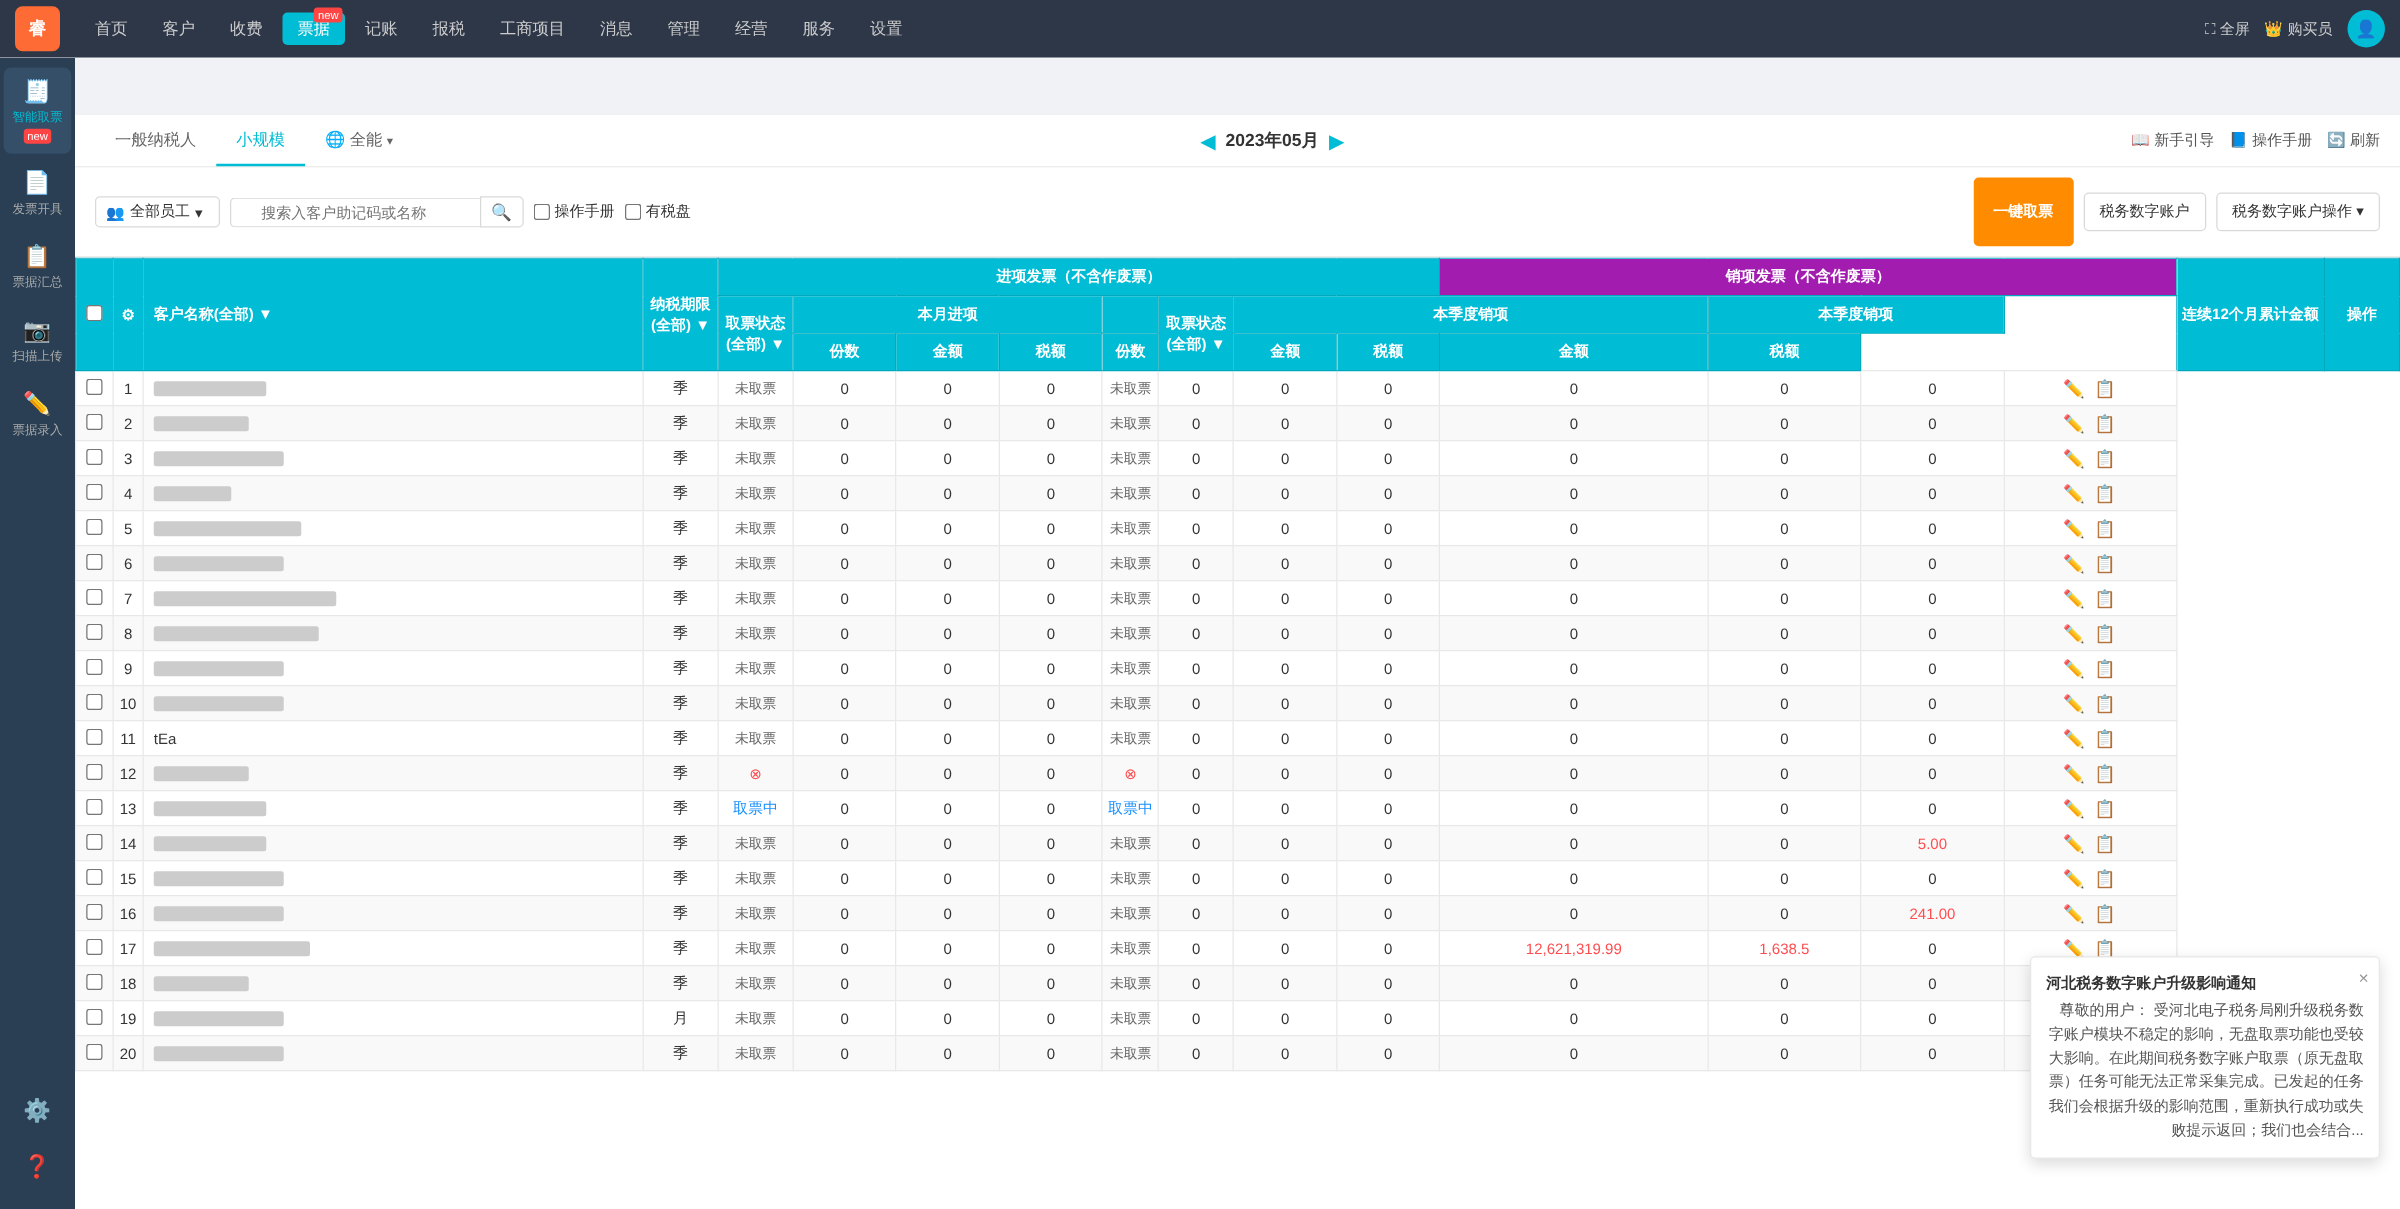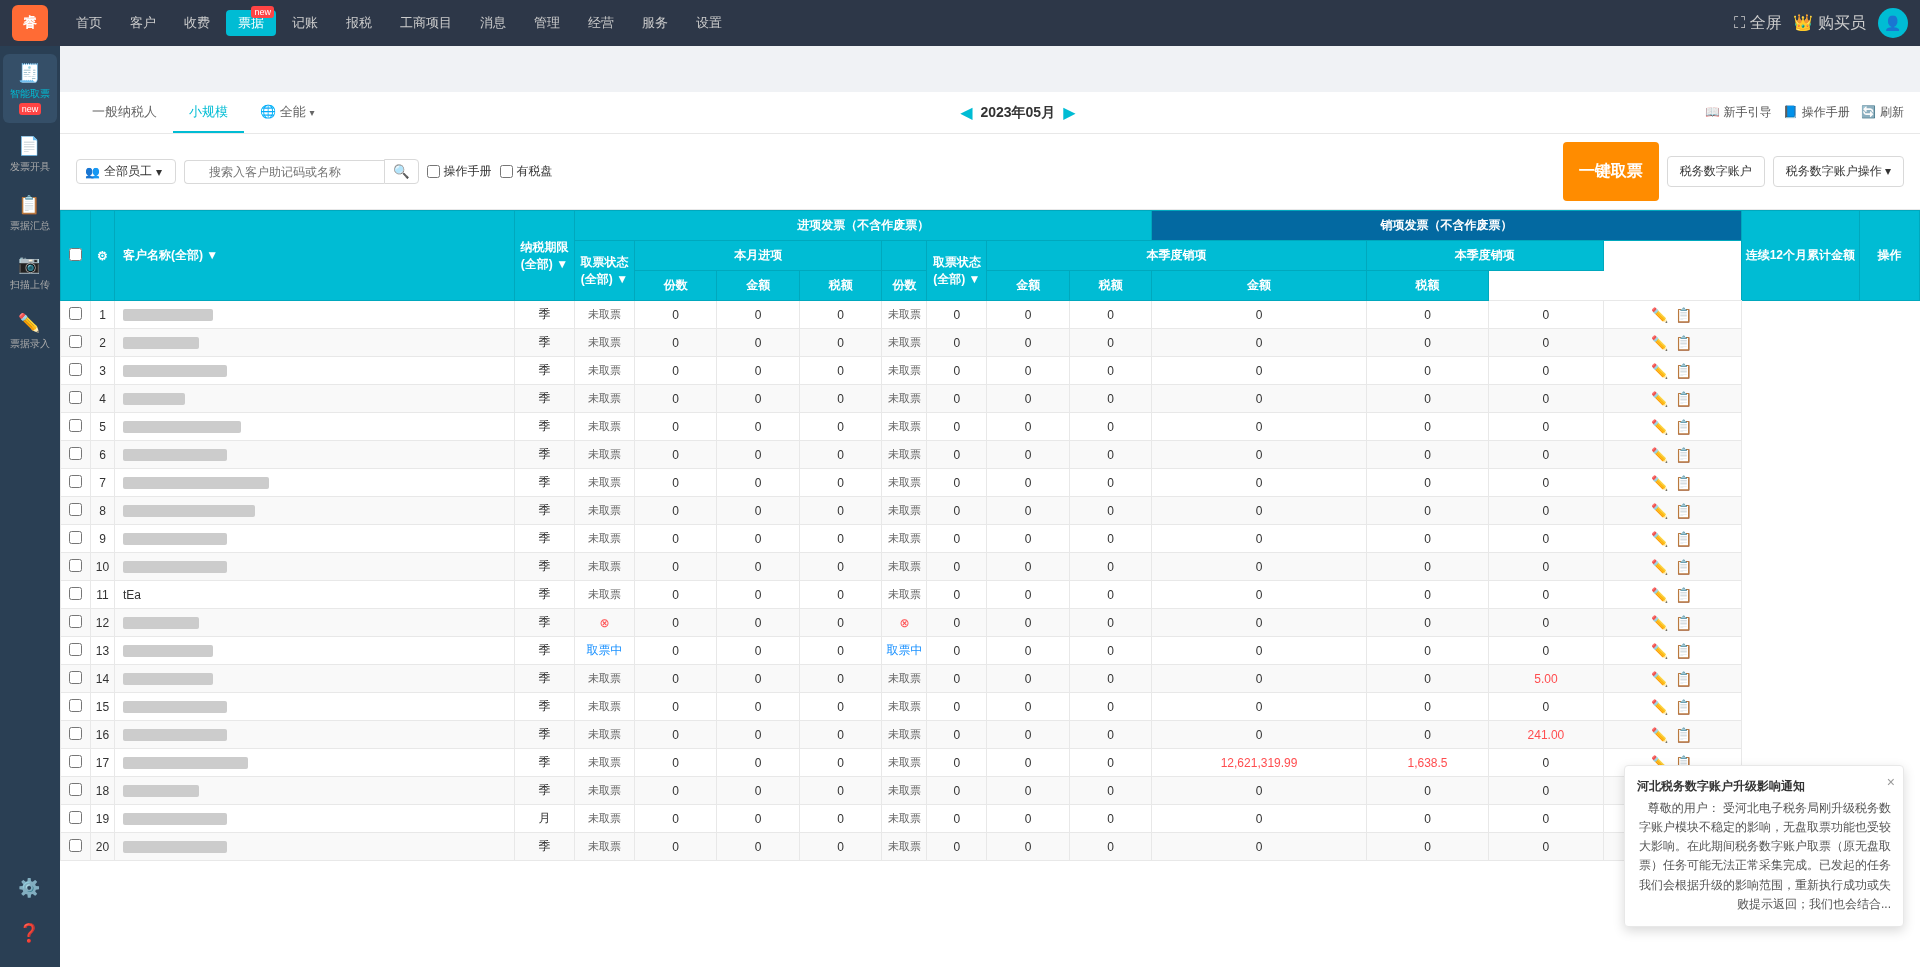--- a/index.html
+++ b/index.html
@@ -33,21 +33,21 @@
       background: #00bcd4; color: #fff;
     }
     .top-nav .nav-item .new-badge {
       position: absolute; top: -4px; right: 2px;
       background: #ff4444; color: white; font-size: 9px;
       padding: 1px 3px; border-radius: 3px;
     }
     .top-nav .right-actions {
       display: flex; align-items: center; gap: 12px;
     }
-    .top-nav .right-actions span { color: #ccc; font-size: 16px; cursor: pointer; }
+    .top-nav .right-actions span { color: #ccc; font-size: 12px; cursor: pointer; }
     .avatar {
       width: 30px; height: 30px; border-radius: 50%; background: #00bcd4;
       display: flex; align-items: center; justify-content: center; color: white; font-size: 14px;
     }
 
     
     .sidebar {
       position: fixed; left: 0; top: 46px; bottom: 0; width: 60px;
       background: #2a3f54; display: flex; flex-direction: column; align-items: center;
       padding-top: 8px; z-index: 100;
@@ -103,21 +103,21 @@
       font-size: 12px; width: 200px;
     }
     .search-btn {
       border: 1px solid #d9d9d9; border-radius: 0 4px 4px 0; background: #fff;
       padding: 4px 8px; cursor: pointer;
     }
     .checkbox-label { display: flex; align-items: center; gap: 4px; font-size: 12px; cursor: pointer; }
 
     .btn-primary {
       background: #ff8c00; color: white; border: none; border-radius: 4px;
-      padding: 19px 16px; cursor: pointer; font-size: 16px; font-weight: bold;
+      padding: 19px 16px; cursor: pointer; font-size: 12px; font-weight: bold;
     }
     .btn-default {
       background: #fff; color: #333; border: 1px solid #d9d9d9; border-radius: 4px;
       padding: 6px 12px; cursor: pointer; font-size: 12px;
     }
     .btn-dropdown {
       background: #fff; color: #333; border: 1px solid #d9d9d9; border-radius: 4px;
       padding: 6px 12px; cursor: pointer; font-size: 12px; display: flex; align-items: center; gap: 4px;
     }
 
@@ -316,21 +316,21 @@
     <table>
       <thead>
         <tr>
           <th rowspan="3" style="width:30px;">
             <input type="checkbox" style="">
           </th>
           <th rowspan="3" style="width:24px;">⚙</th>
           <th rowspan="3" style="min-width:160px; text-align:left; padding-left:8px;margin-left:12px;">客户名称(全部) ▼</th>
           <th rowspan="3" style="width:60px;">纳税期限<br>(全部) ▼</th>
           <th colspan="8" style="background:#00bcd4;">进项发票（不含作废票）</th>
-          <th colspan="8" style="background:#0369a1;">销项发票（不含作废票）</th>
+          <th colspan="8" style="background:#a21caf;">销项发票（不含作废票）</th>
           <th rowspan="3" style="width:110px;">连续12个月累计金额</th>
           <th rowspan="3" style="width:60px;">操作</th>
         </tr>
         <tr>
           <th rowspan="2" style="width:60px;">取票状态<br>(全部) ▼</th>
           <th colspan="3">本月进项</th>
           <th colspan="1" style="width:0; padding:0; border:none;"></th>
 
           <th rowspan="2" style="width:60px;">取票状态<br>(全部) ▼</th>
           <th colspan="3">本季度销项</th>

